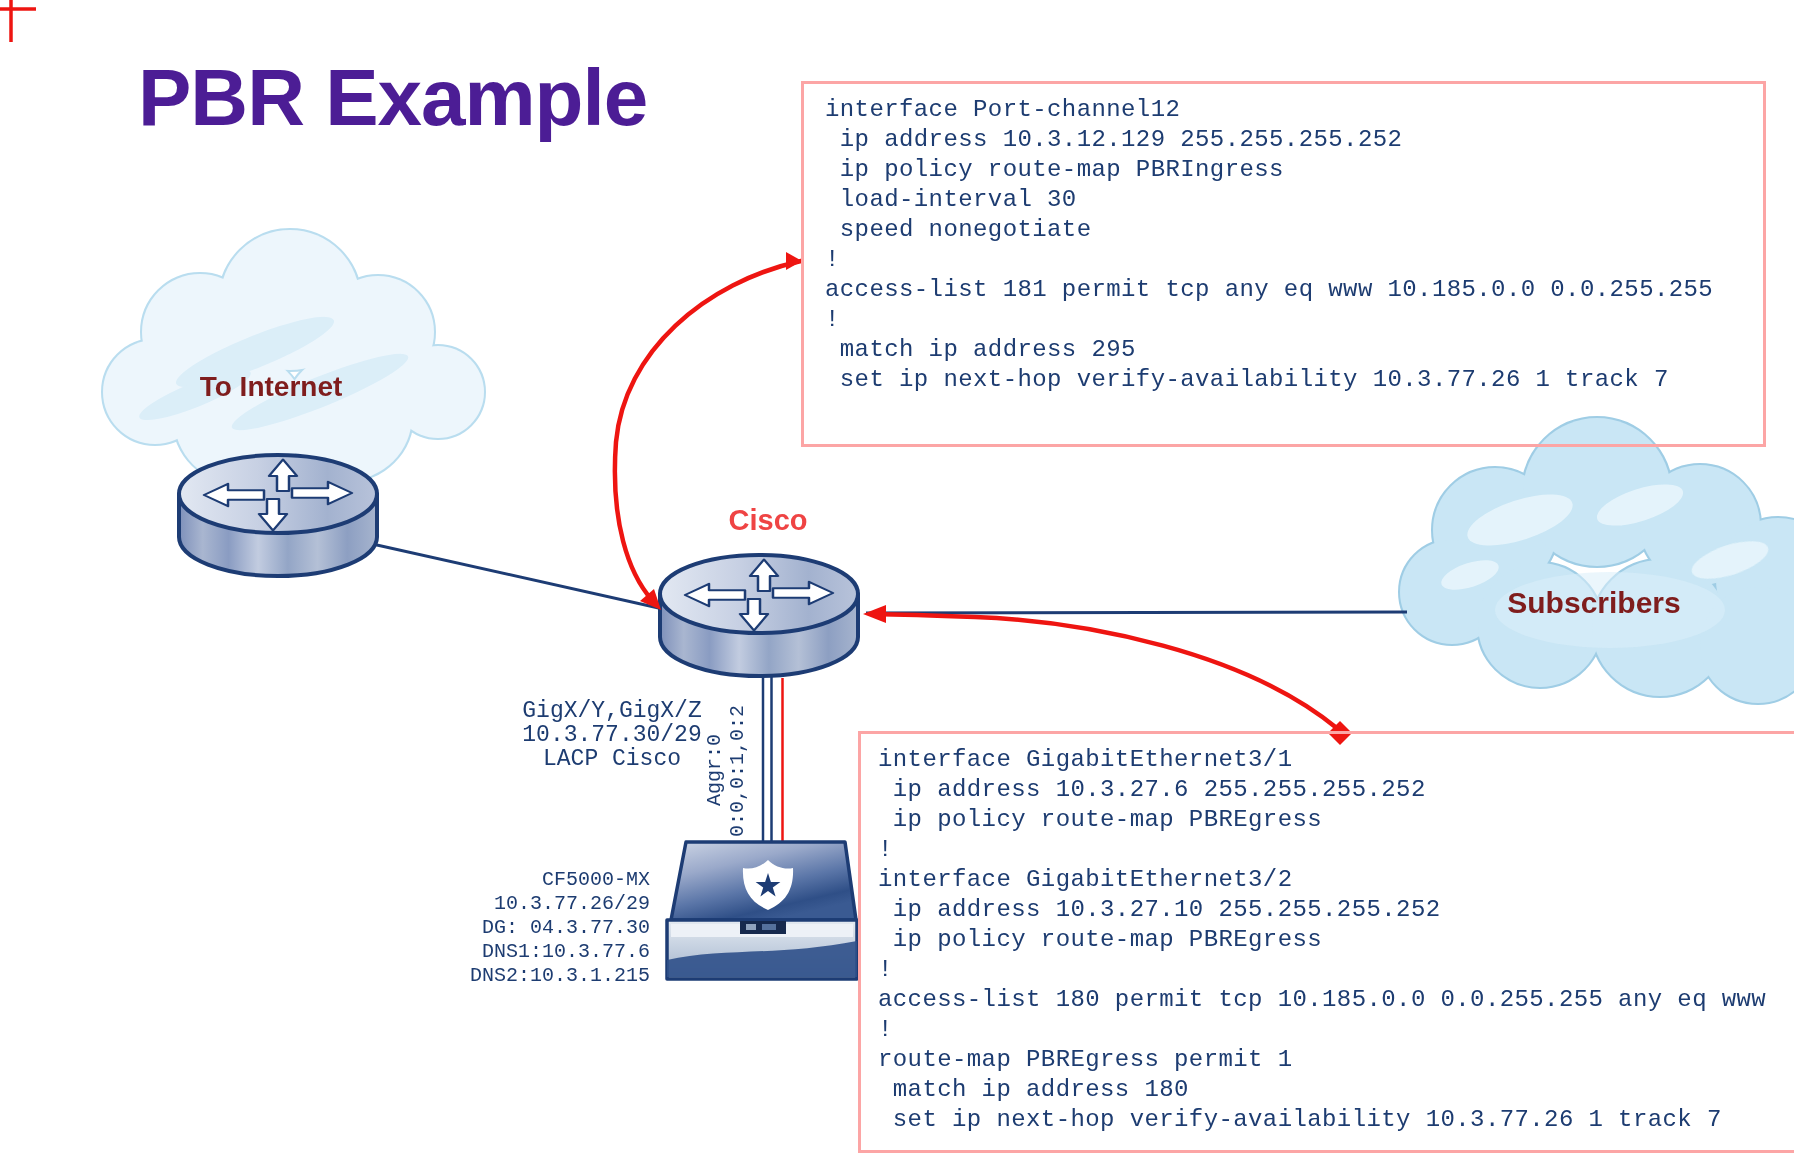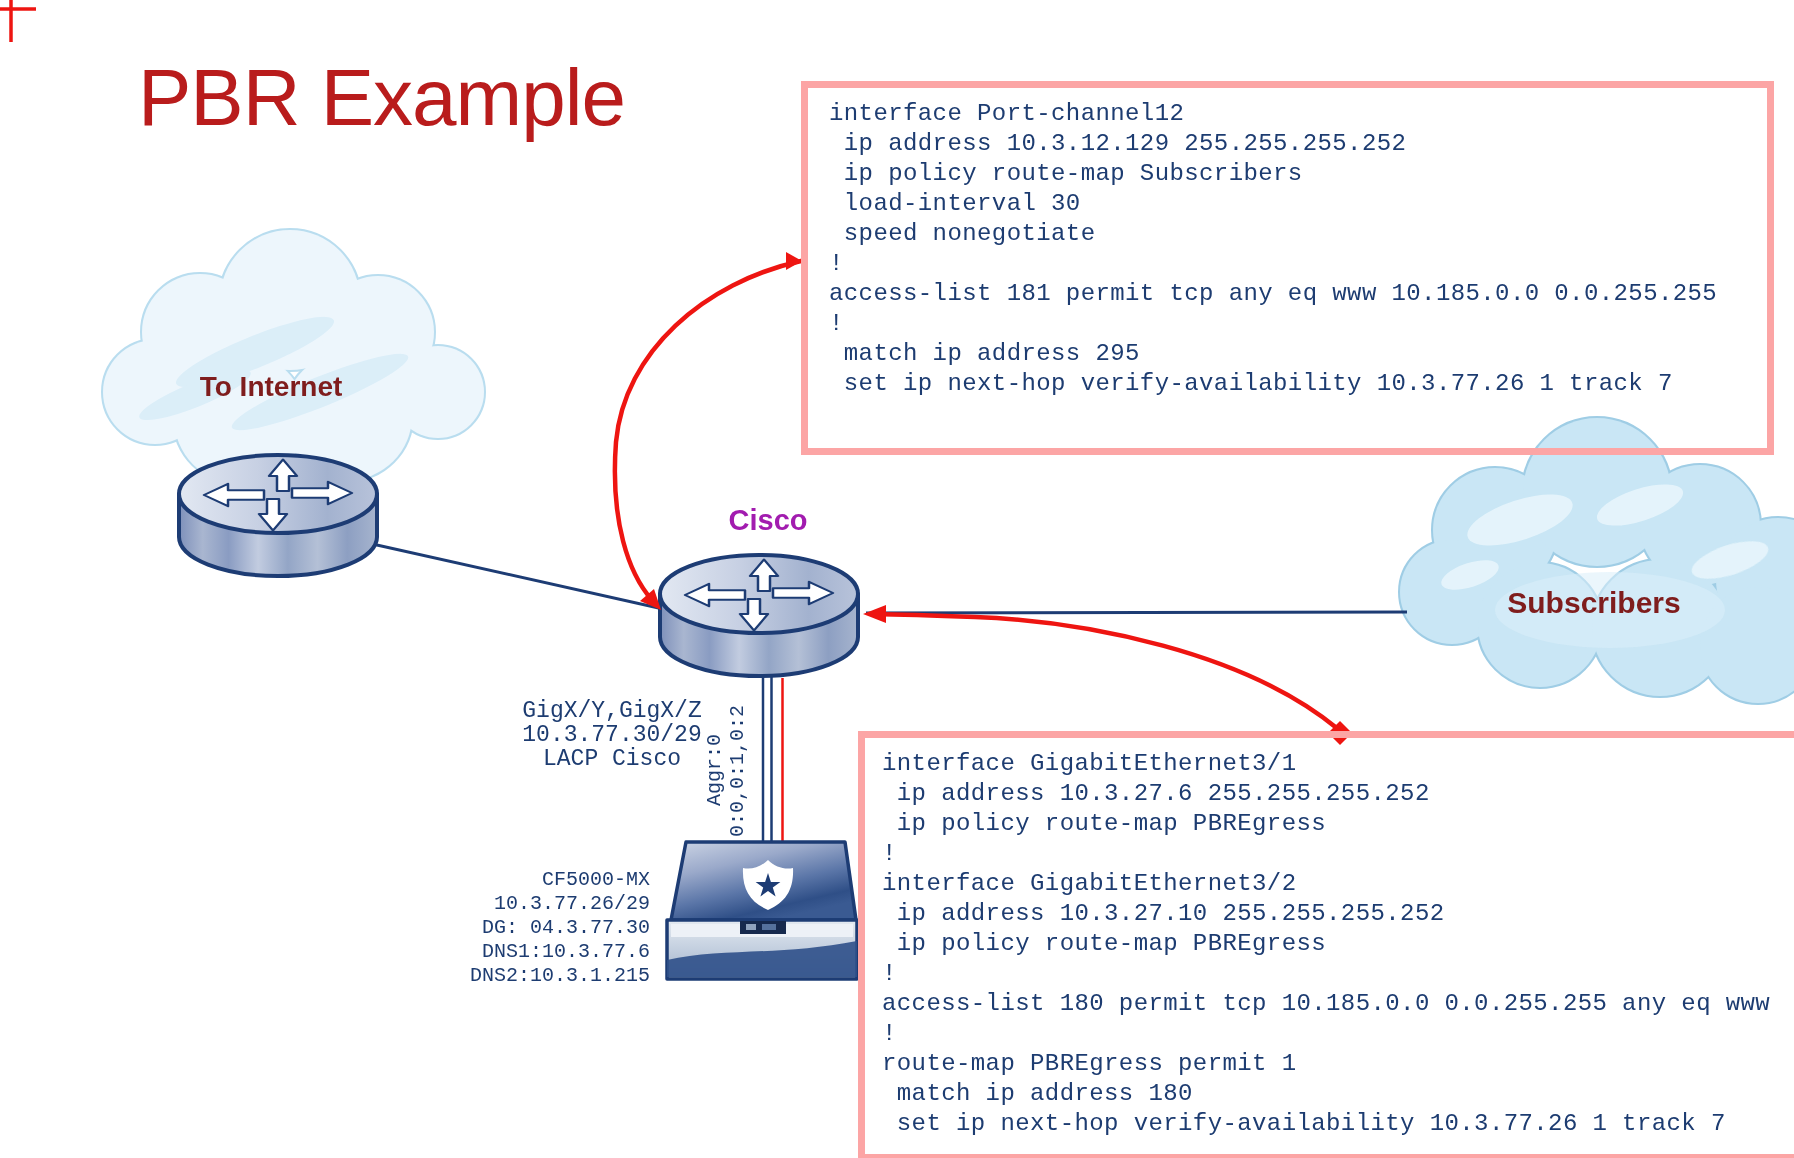--- a/index.html
+++ b/index.html
@@ -1,28 +1,28 @@
 <!DOCTYPE html>
 <html><head>
 <meta charset="utf-8">
 <style>
   html,body{margin:0;padding:0;background:#ffffff;}
   body{width:1794px;height:1158px;position:relative;overflow:hidden;
        font-family:"Liberation Sans","DejaVu Sans",sans-serif;}
   #canvas{position:absolute;inset:0;width:1794px;height:1158px;}
   #diagram-svg{position:absolute;left:0;top:0;z-index:1;}
   .txt{position:absolute;z-index:2;}
-  .page-title{left:138px;top:52px;font-size:80px;font-weight:normal;color:#b91c1c;
+  .page-title{left:138px;top:52px;font-size:80px;font-weight:bold;color:#4c1d95;
               letter-spacing:-1px;white-space:nowrap;}
   .cloud-label{font-weight:bold;color:#7f1d1d;text-align:center;white-space:nowrap;}
   .lbl-internet{left:150px;top:371px;width:242px;font-size:28px;}
   .lbl-subscribers{left:1474px;top:586px;width:240px;font-size:30px;}
   .lbl-cisco{left:700px;top:504px;width:136px;font-size:29px;font-weight:bold;
-             color:#a21caf;text-align:center;}
-  .code-box{position:absolute;z-index:2;border:7px solid #fca5a5;background:transparent;
+             color:#ef4444;text-align:center;}
+  .code-box{position:absolute;z-index:2;border:3px solid #fca5a5;background:transparent;
             font-family:"Liberation Mono","DejaVu Sans Mono",monospace;
             color:#1d3c71;font-size:24px;line-height:30px;letter-spacing:.4px;}
   .box-ingress{left:801px;top:81px;width:938px;height:349px;padding:11px 0 0 21px;}
   .box-egress{left:858px;top:731px;width:966px;height:405px;padding:11px 0 0 17px;}
   .cline{white-space:pre;}
   .mono-label{position:absolute;z-index:2;font-family:"Liberation Mono","DejaVu Sans Mono",monospace;
               color:#1d3c71;}
   .uplink-labels{left:521px;top:651px;width:182px;font-size:23px;line-height:24px;text-align:center;margin-top:48px;}
   .appliance-labels{right:1144px;top:868px;width:260px;font-size:20px;line-height:24px;text-align:right;}
   .vlabel{position:absolute;z-index:2;font-family:"Liberation Mono","DejaVu Sans Mono",monospace;
@@ -186,21 +186,21 @@
 
 <div class="txt cloud-label lbl-internet">To Internet</div>
 
 <div class="txt cloud-label lbl-subscribers">Subscribers</div>
 
 <div class="txt lbl-cisco">Cisco</div>
 
 <div class="code-box box-ingress">
       <div class="cline">interface Port-channel12</div>
       <div class="cline"> ip address 10.3.12.129 255.255.255.252</div>
-      <div class="cline"> ip policy route-map Subscribers</div>
+      <div class="cline"> ip policy route-map PBRIngress</div>
       <div class="cline"> load-interval 30</div>
       <div class="cline"> speed nonegotiate</div>
       <div class="cline">!</div>
       <div class="cline">access-list 181 permit tcp any eq www 10.185.0.0 0.0.255.255</div>
       <div class="cline">!</div>
       <div class="cline"> match ip address 295</div>
       <div class="cline"> set ip next-hop verify-availability 10.3.77.26 1 track 7</div>
     </div>
 
 <div class="code-box box-egress">

